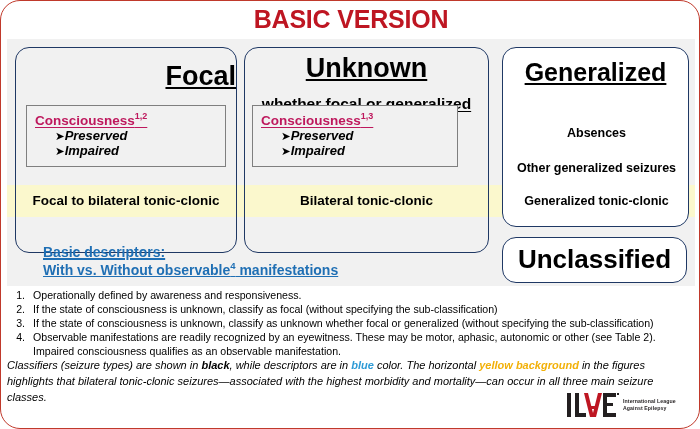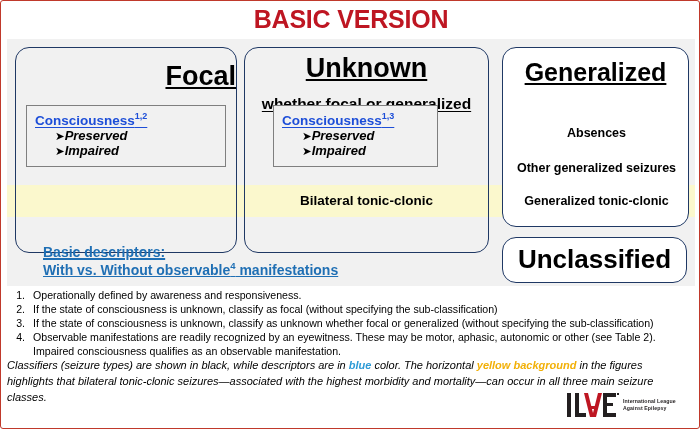--- a/index.html
+++ b/index.html
@@ -7,21 +7,21 @@
     width: 700px; height: 429px;
     background: #ffffff;
     font-family: "Liberation Sans", sans-serif;
     overflow: hidden;
   }
   #figure {
     position: relative;
     width: 700px; height: 429px;
     background: #ffffff;
     border: 1.5px solid #c0392b;
-    border-radius: 3px;
+    border-radius: 20px;
     overflow: hidden;
     padding-left: 48px;
   }
 
   
   #title {
     position: absolute; top: 4px; left: 0; width: 700px;
     text-align: center;
     font-size: 25px; font-weight: bold;
     color: #be1622;
@@ -72,24 +72,24 @@
   #unclassified-head{ font-size: 26px; padding-top: 6px; }
 
   
   .cons-box {
     position: absolute;
     border: 1px solid #7f7f7f;
     background: #f1f1f1;
     padding: 5px 0 6px 8px;
   }
   #cons-focal   { left: 25px;  top: 104px; width: 200px; height: 62px; }
-  #cons-unknown { left: 272px; top: 104px; width: 165px; height: 62px; }
+  #cons-unknown { left: 251px; top: 104px; width: 206px; height: 62px; }
 
   .cons-title {
-    font-size: 13.5px; font-weight: bold; color: #1d4ed8;
+    font-size: 13.5px; font-weight: bold; color: #be185d;
     text-decoration: underline; text-underline-offset: 2px;
   }
   .cons-title sup { font-size: 9px; font-weight: bold; text-decoration: none; }
   .cons-item {
     font-size: 13px; font-weight: bold; font-style: italic;
     color: #000; margin-left: 20px; line-height: 1.18;
   }
   .arrow { font-style: normal; font-weight: normal; font-size: 11.5px; }
 
   
@@ -127,21 +127,21 @@
   }
   .fn-row { display: flex; font-size: 10.6px; line-height: 1.32; }
   .fn-num { width: 24px; flex: 0 0 24px; text-align: right; padding-right: 8px; }
   .fn-txt { flex: 1; }
 
   
   #caption {
     position: absolute; left: 6px; top: 357px; width: 676px;
     font-size: 11px; font-style: italic; line-height: 1.45; color: #000;
   }
-  #caption b { font-weight: normal; }
+  #caption b { font-weight: bold; }
   .c-blue   { color: #2e9bd6; font-weight: bold; font-style: italic; }
   .c-yellow { color: #f2b007; font-weight: bold; font-style: italic; }
 
   
   #logo {
     position: absolute; left: 566px; top: 392px;
     display: flex; align-items: center; gap: 4px;
   }
   #logo-mark { position: relative; width: 52px; height: 24px; }
   #logo-tag {
@@ -170,20 +170,21 @@
     <div class="cons-title">
       <span>Consciousness</span><sup>1,2</sup>
     </div>
     <div class="cons-item">
       <span class="arrow">➤</span><span>Preserved</span>
     </div>
     <div class="cons-item">
       <span class="arrow">➤</span><span>Impaired</span>
     </div>
   </div>
+  <div class="tc-label" id="tc-focal">Focal to bilateral tonic-clonic</div>
 
   <div class="class-box" id="box-unknown">
     <div class="box-head" id="unknown-head">
       <span class="ul">Unknown</span>
       <div class="ul" id="unknown-sub">whether focal or generalized</div>
     </div>
   </div>
   <div class="cons-box" id="cons-unknown">
     <div class="cons-title">
       <span>Consciousness</span><sup>1,3</sup>

